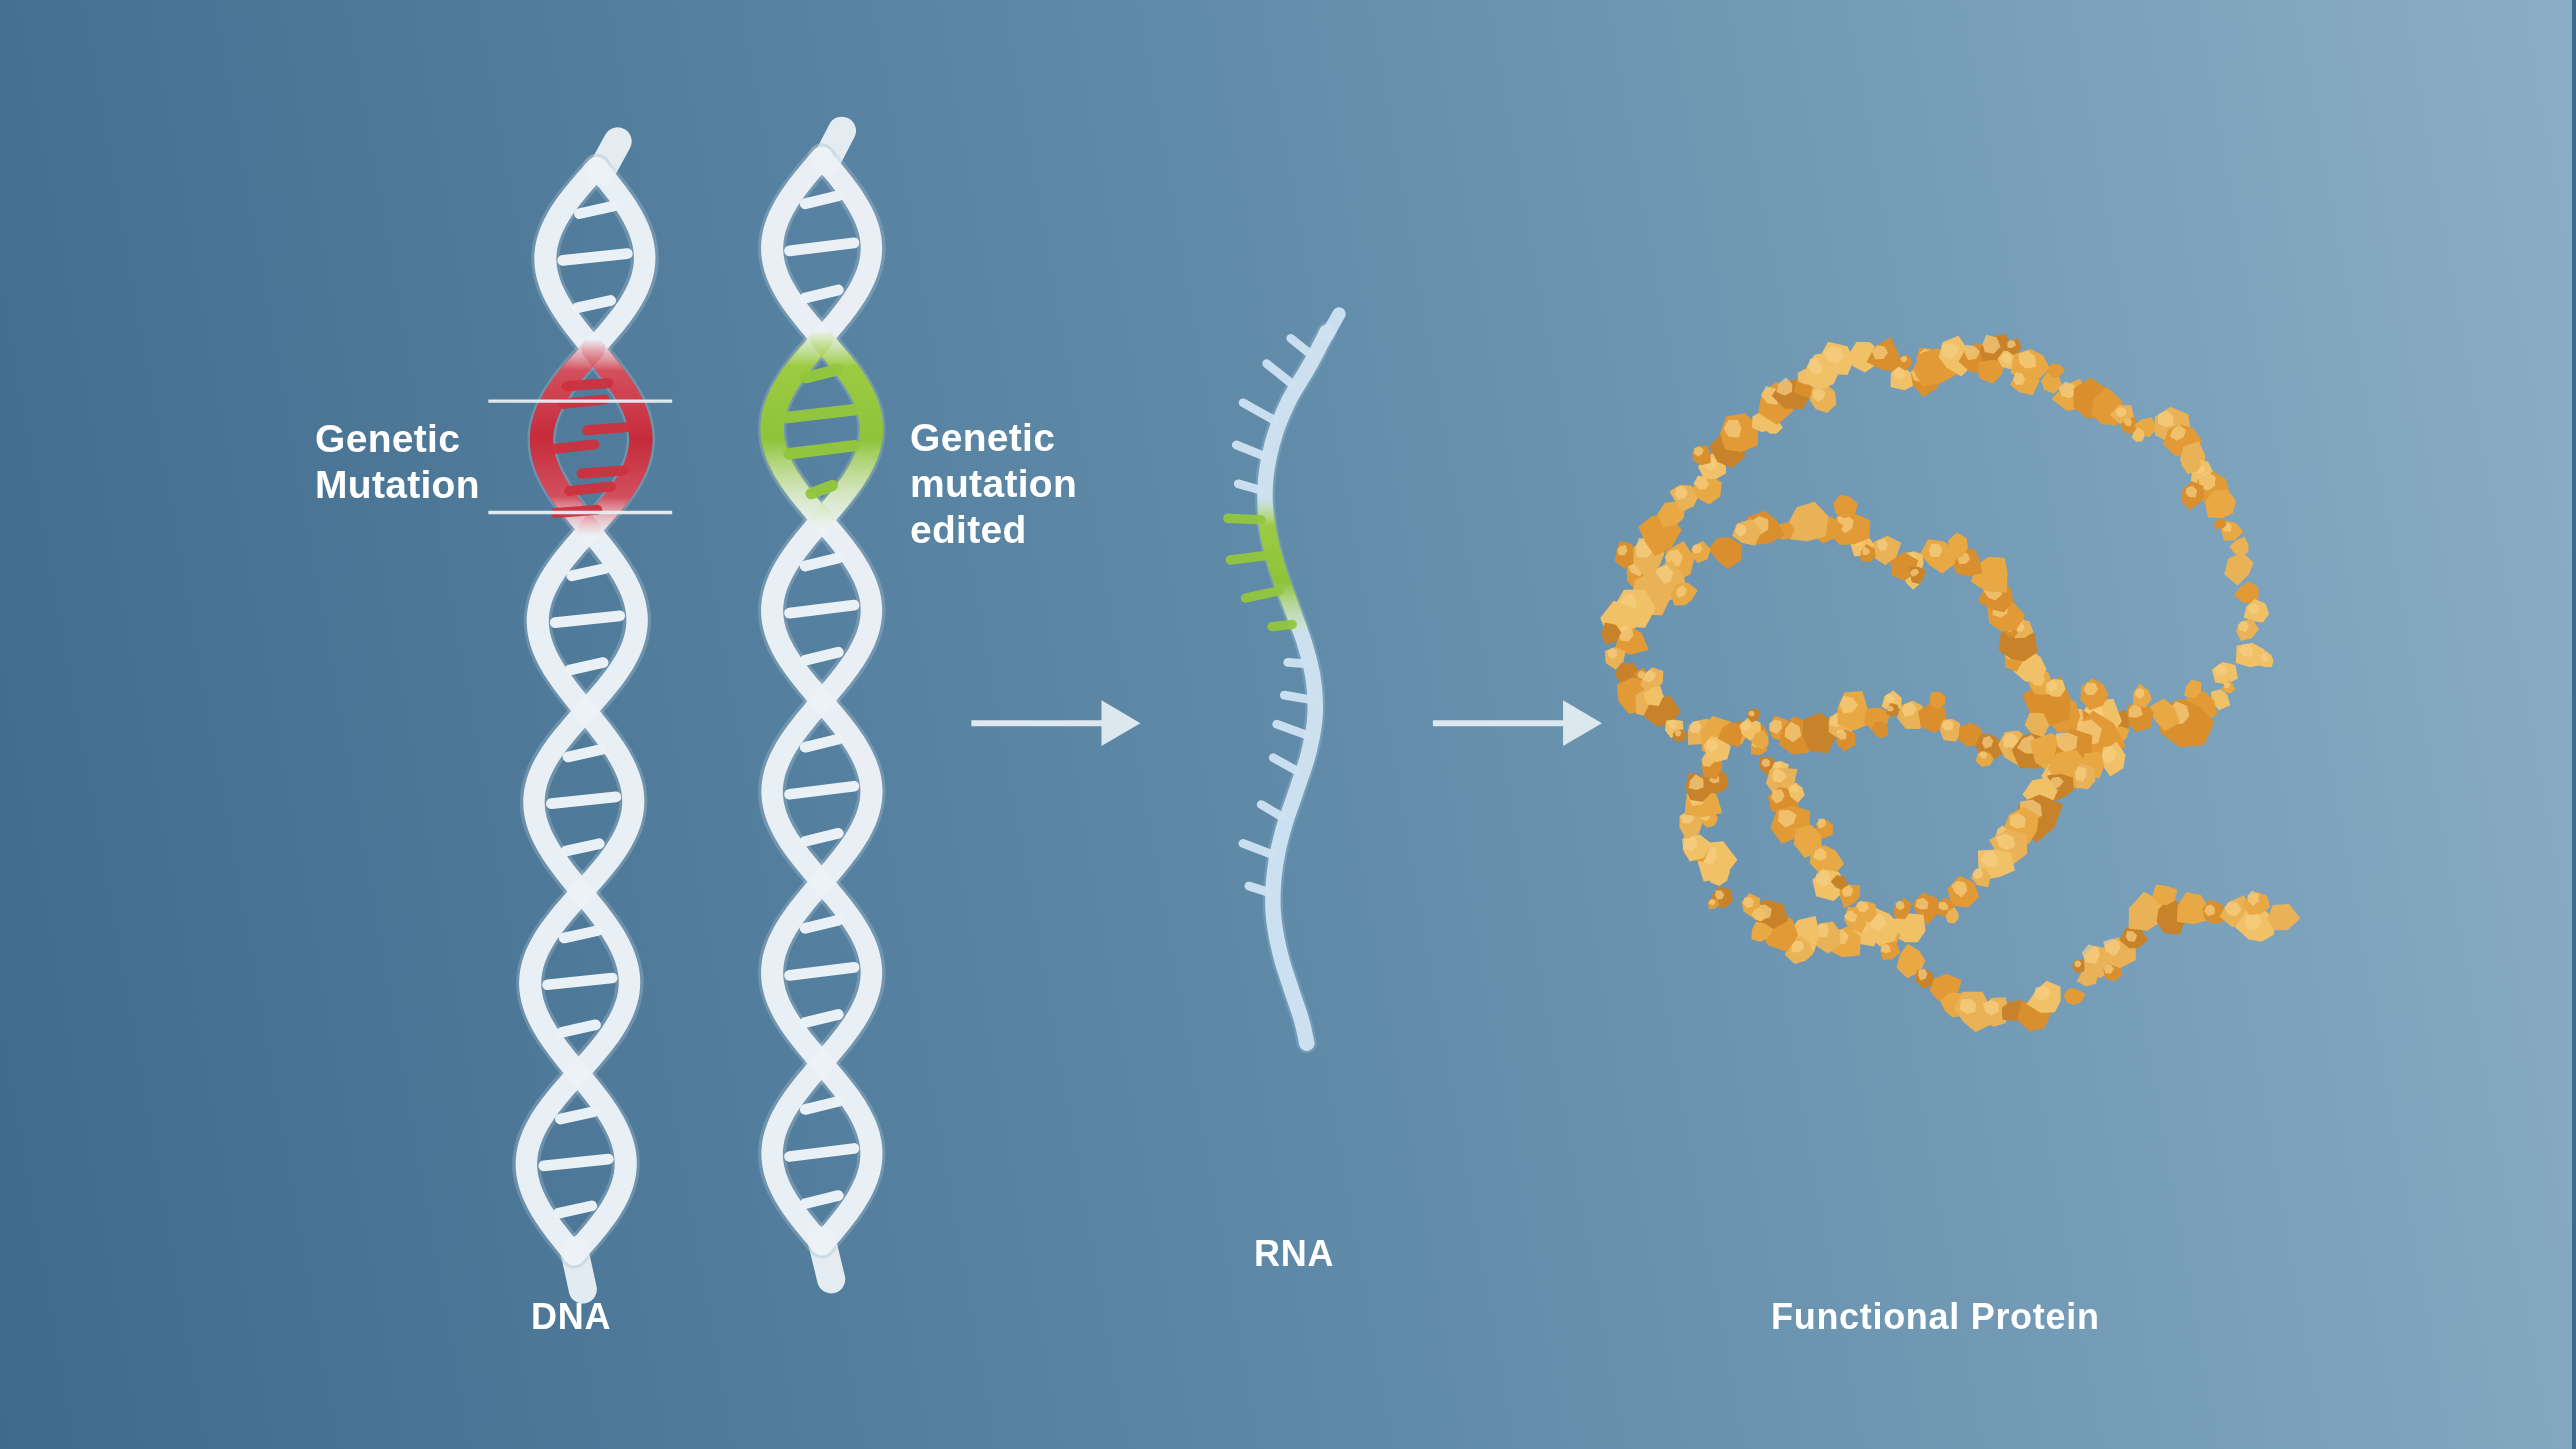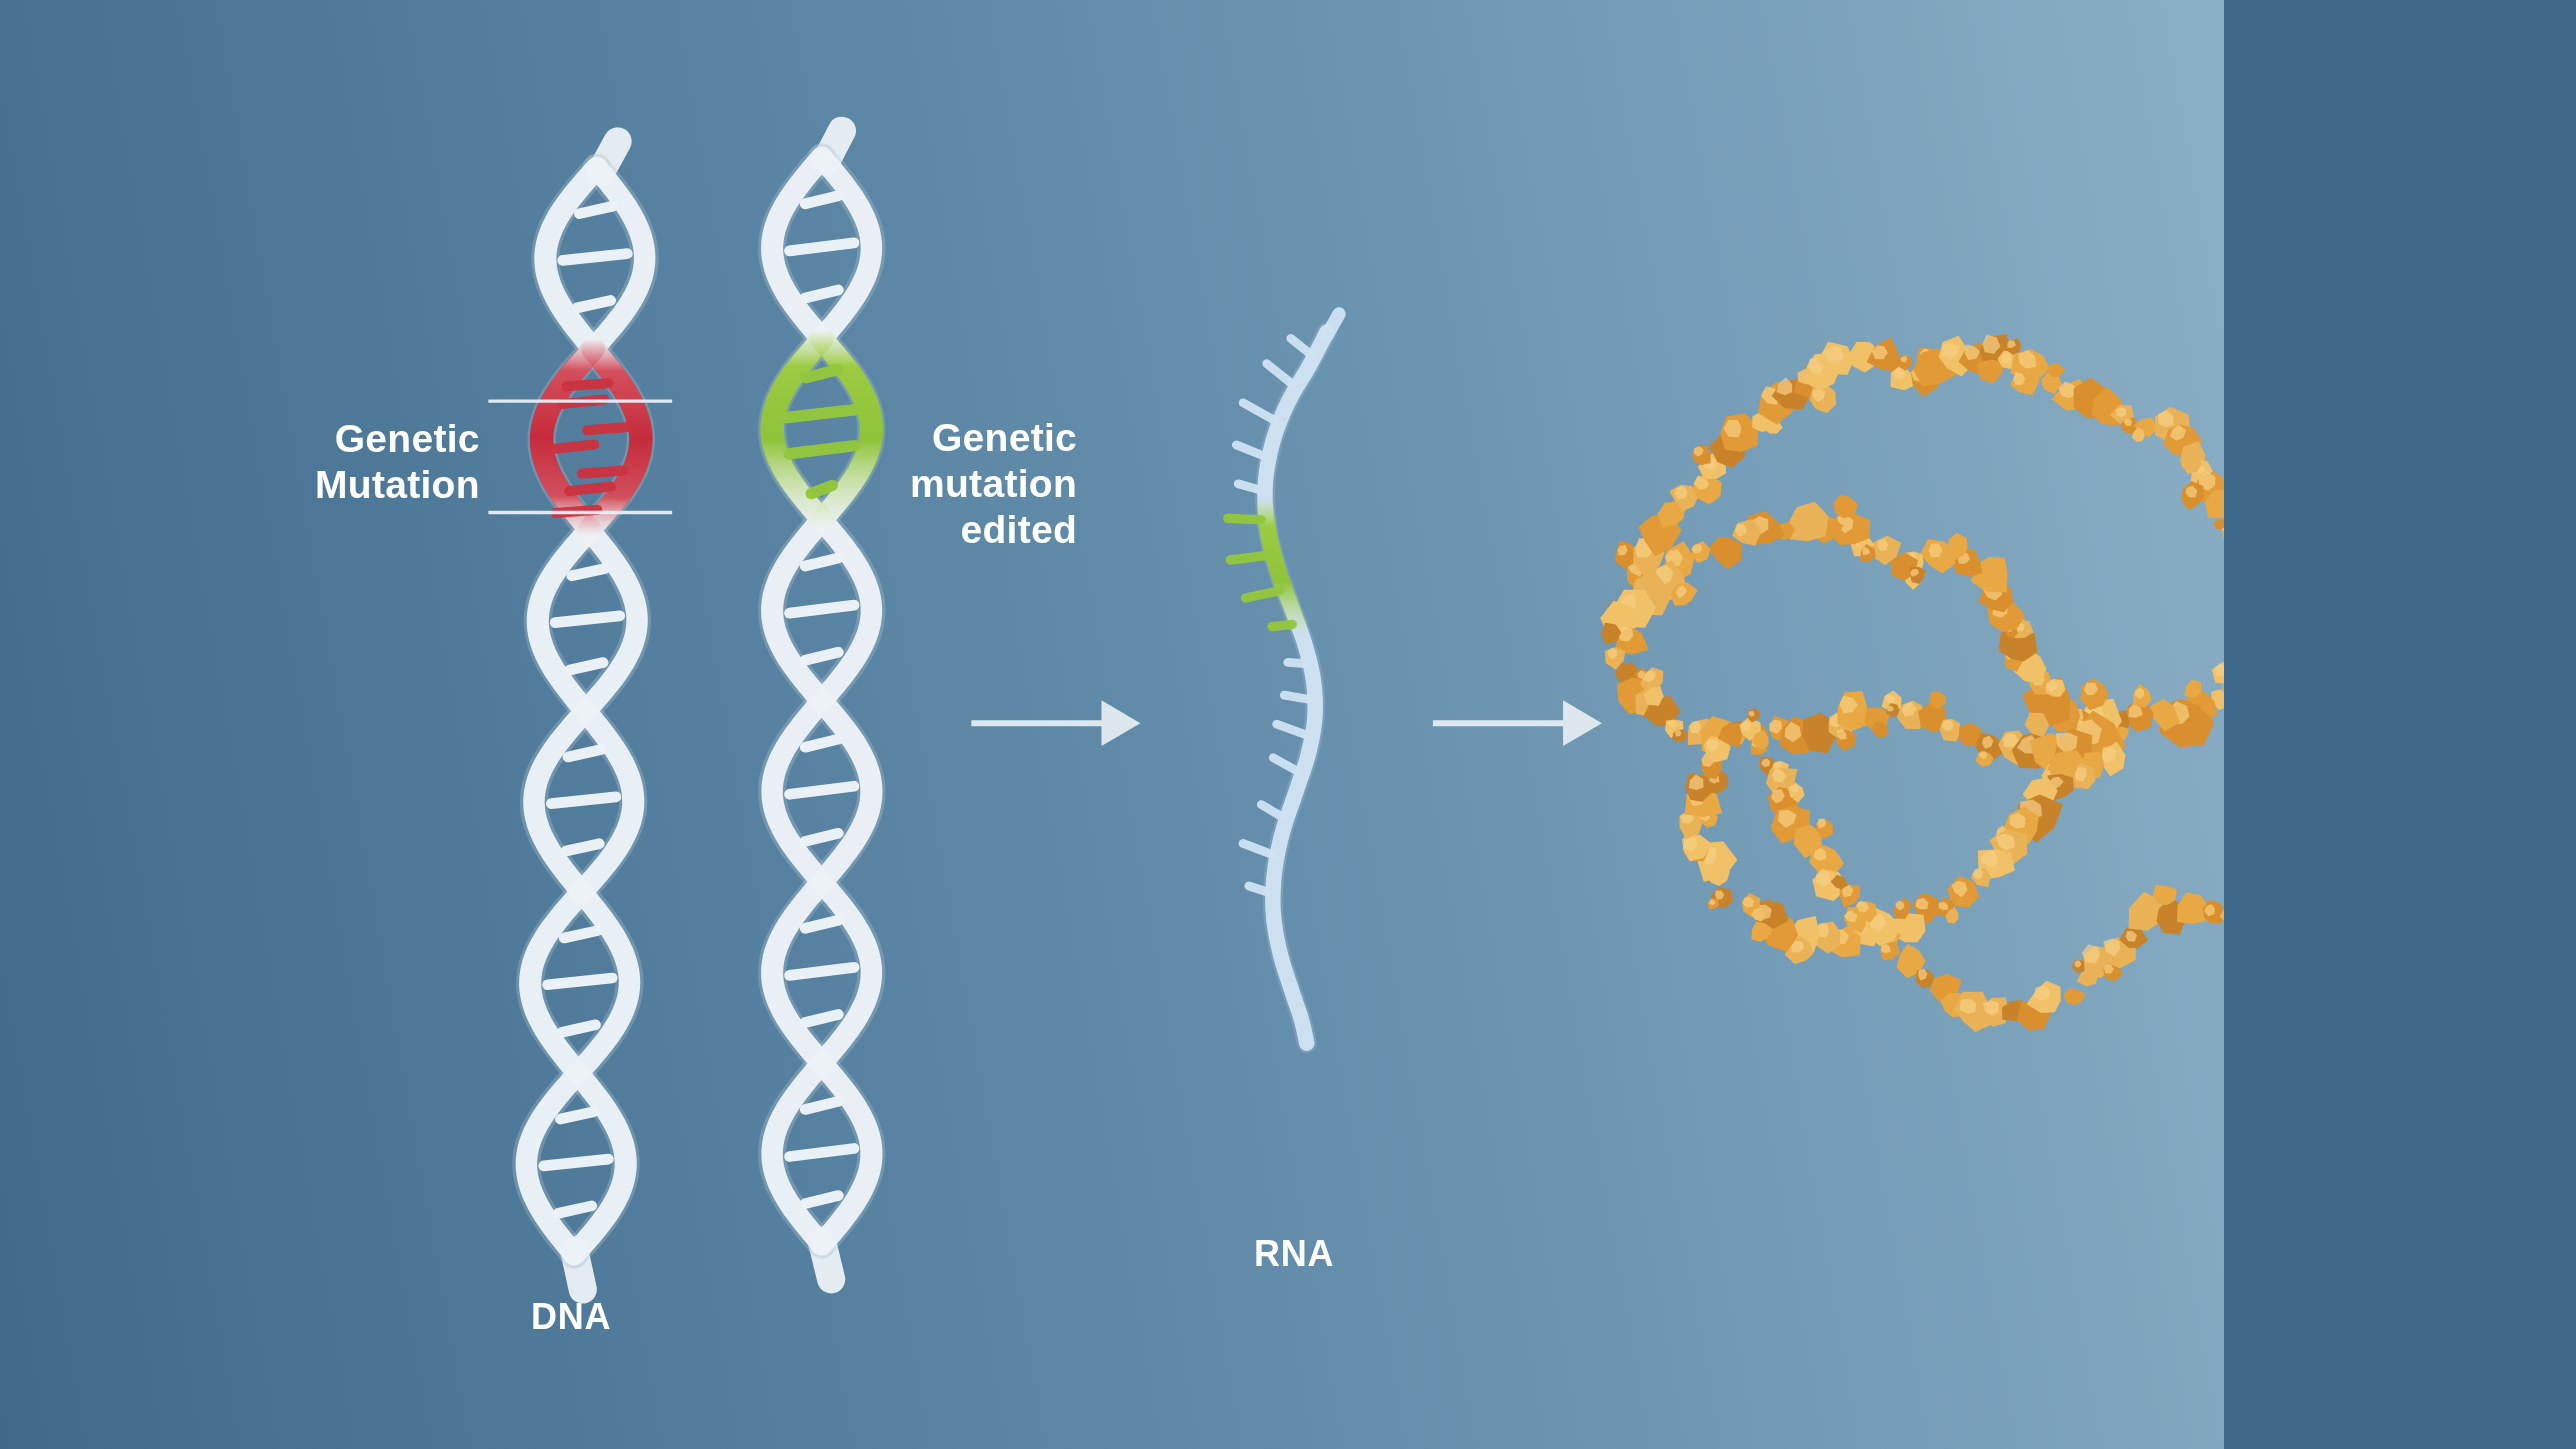--- a/index.html
+++ b/index.html
@@ -1,23 +1,22 @@
 <!DOCTYPE html>
 <html style="font-size:10.7px"><head>
 <meta charset="utf-8">
 <title>Diagram</title>
 <style>
   html,body{margin:0;padding:0;background:#3f6a8c;}
   .stage{
     position:relative;
-    width:2224px;height:1449px;
+    width:2572px;height:1449px;
     overflow:hidden;
     background:linear-gradient(80deg,#3f6a8c 0%,#5e89a7 48%,#8aaec5 100%);
     font-family:"Liberation Sans", sans-serif;
-    text-align:right;
   }
   .stage svg{position:absolute;left:0;top:0;width:2576px;height:1449px;}
   .ann{
     position:absolute;
     color:#ffffff;
     font-weight:700;
     font-size:39px;
     line-height:46px;
     letter-spacing:0.3px;
   }
@@ -567,15 +566,16 @@
   </div>
 
   <div class="ann" id="ann2" style="color: rgb(255, 255, 255);">
     <div>Genetic</div>
     <div>mutation</div>
     <div>edited</div>
   </div>
 
   <div class="stage-label" id="lbl-dna" style="color: rgb(255, 255, 255);">DNA</div>
   <div class="stage-label" id="lbl-rna" style="color: rgb(255, 255, 255);">RNA</div>
+  <div class="stage-label" id="lbl-protein" style="color: rgb(255, 255, 255);">Functional Protein</div>
 
 </div>
 
 
 </body></html>

